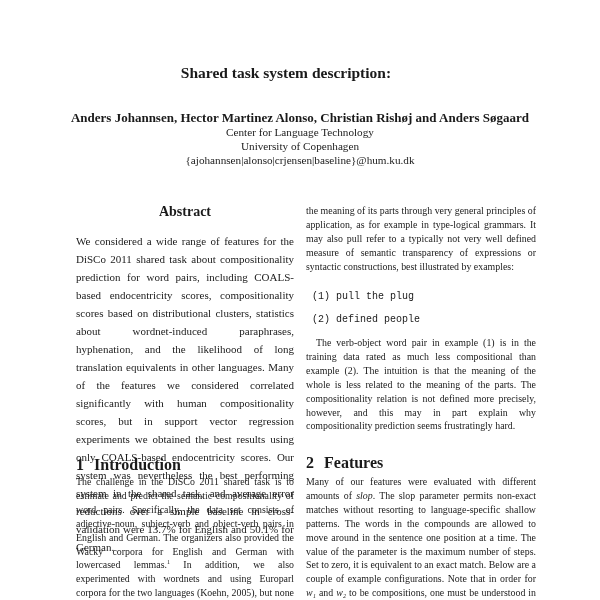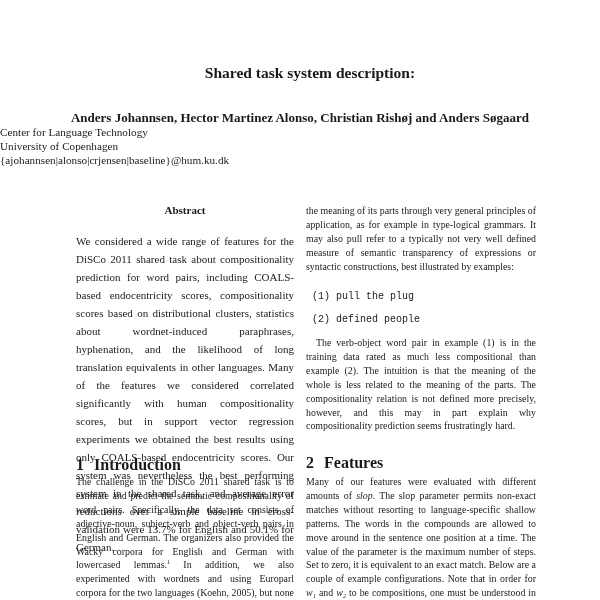--- a/index.html
+++ b/index.html
@@ -1,25 +1,25 @@
 <!DOCTYPE html>
 <html><head>
 <meta charset="utf-8">
 <style>
   html, body { margin:0; padding:0; background:#fff; }
   body { width:600px; height:600px; overflow:hidden; position:relative;
          font-family:"Liberation Serif", "DejaVu Serif", serif; color:#1a1a1a; }
   .page { position:absolute; left:0; top:0; width:600px; height:600px; }
   .title { position:absolute; left:0; width:572px; text-align:center;
-           font-weight:bold; font-size:15.5px; line-height:20px;margin-left:24px; }
+           font-weight:bold; font-size:15.5px; line-height:20px; }
   .authors { position:absolute; left:0; width:600px; text-align:center; font-weight:bold; font-size:13px; top:110px; }
-  .affil { position:absolute; left:0; width:600px; text-align:left; font-size:11.2px; line-height:14px; top:125px; }
+  .affil { position:absolute; left:0; width:600px; text-align:center; font-size:11.2px; line-height:14px; top:125px; }
   .col { position:absolute; font-size:9.9px; line-height:13.9px; text-align:justify; }
   .col p { margin:0; }
-  .abstract-title { position:absolute; left:70px; width:230px; top:204px; text-align:center; font-weight:bold; font-size:11px; }
+  .abstract-title { position:absolute; left:70px; width:230px; top:204px; text-align:center; font-weight:bold; font-size:14px; }
   .abstract { left:76px; width:218px; top:232px; font-size:11px; line-height:18px; }
   .left { left:76px; width:218px; }
   .right { left:306px; width:230px; }
   .sec { position:absolute; font-weight:bold; font-size:16px; }
   .sec .num { display:inline-block; width:18px; }
   .ex { font-family:Liberation Mono, monospace; font-size:10px; position:absolute; left:312px; }
   .just-last { text-align-last:left; }
   sup { font-size:6px; line-height:0; }
   i.m { font-style:italic; }
 </style>

